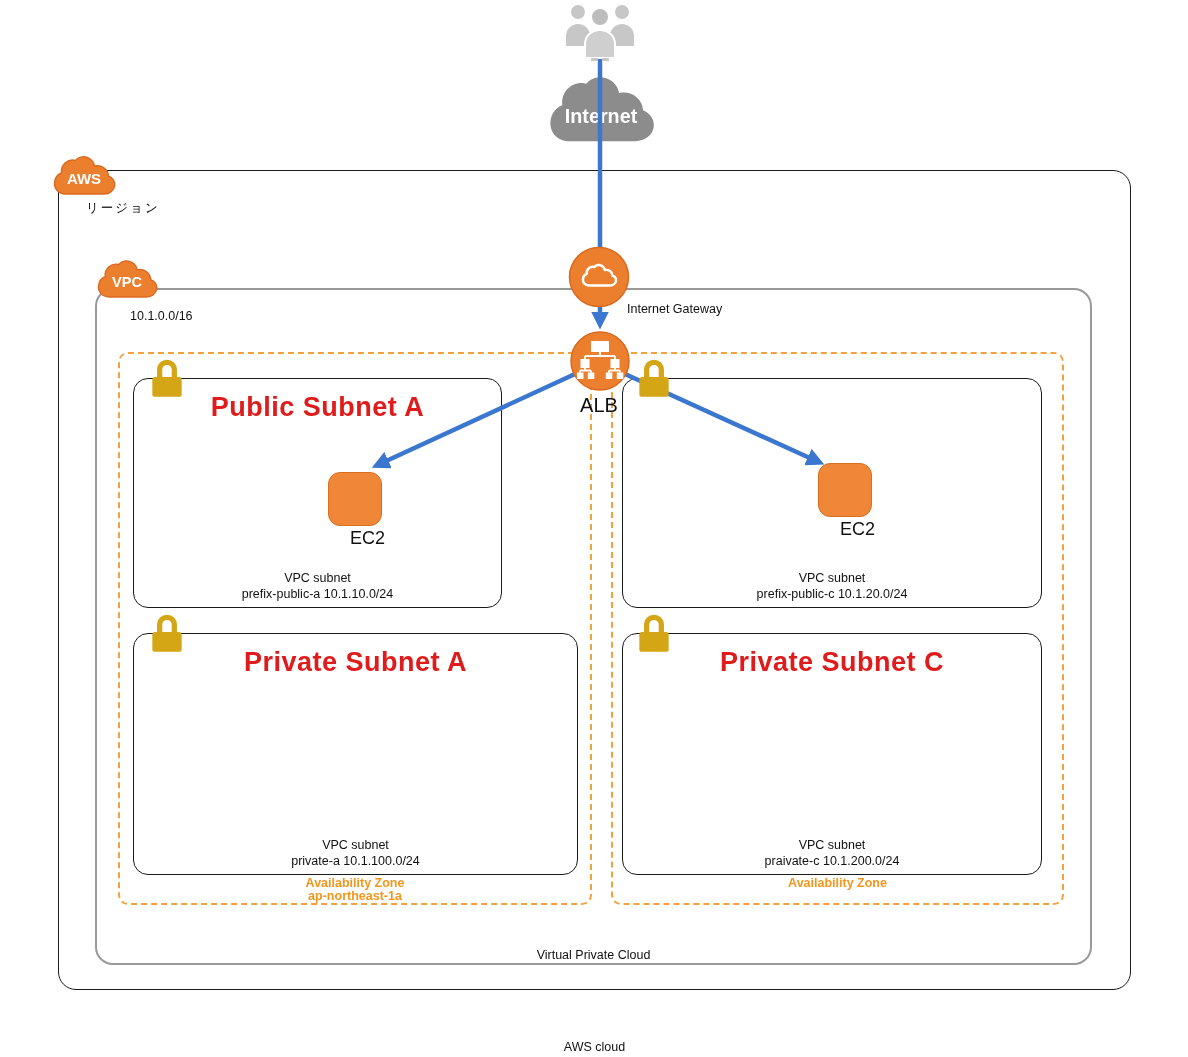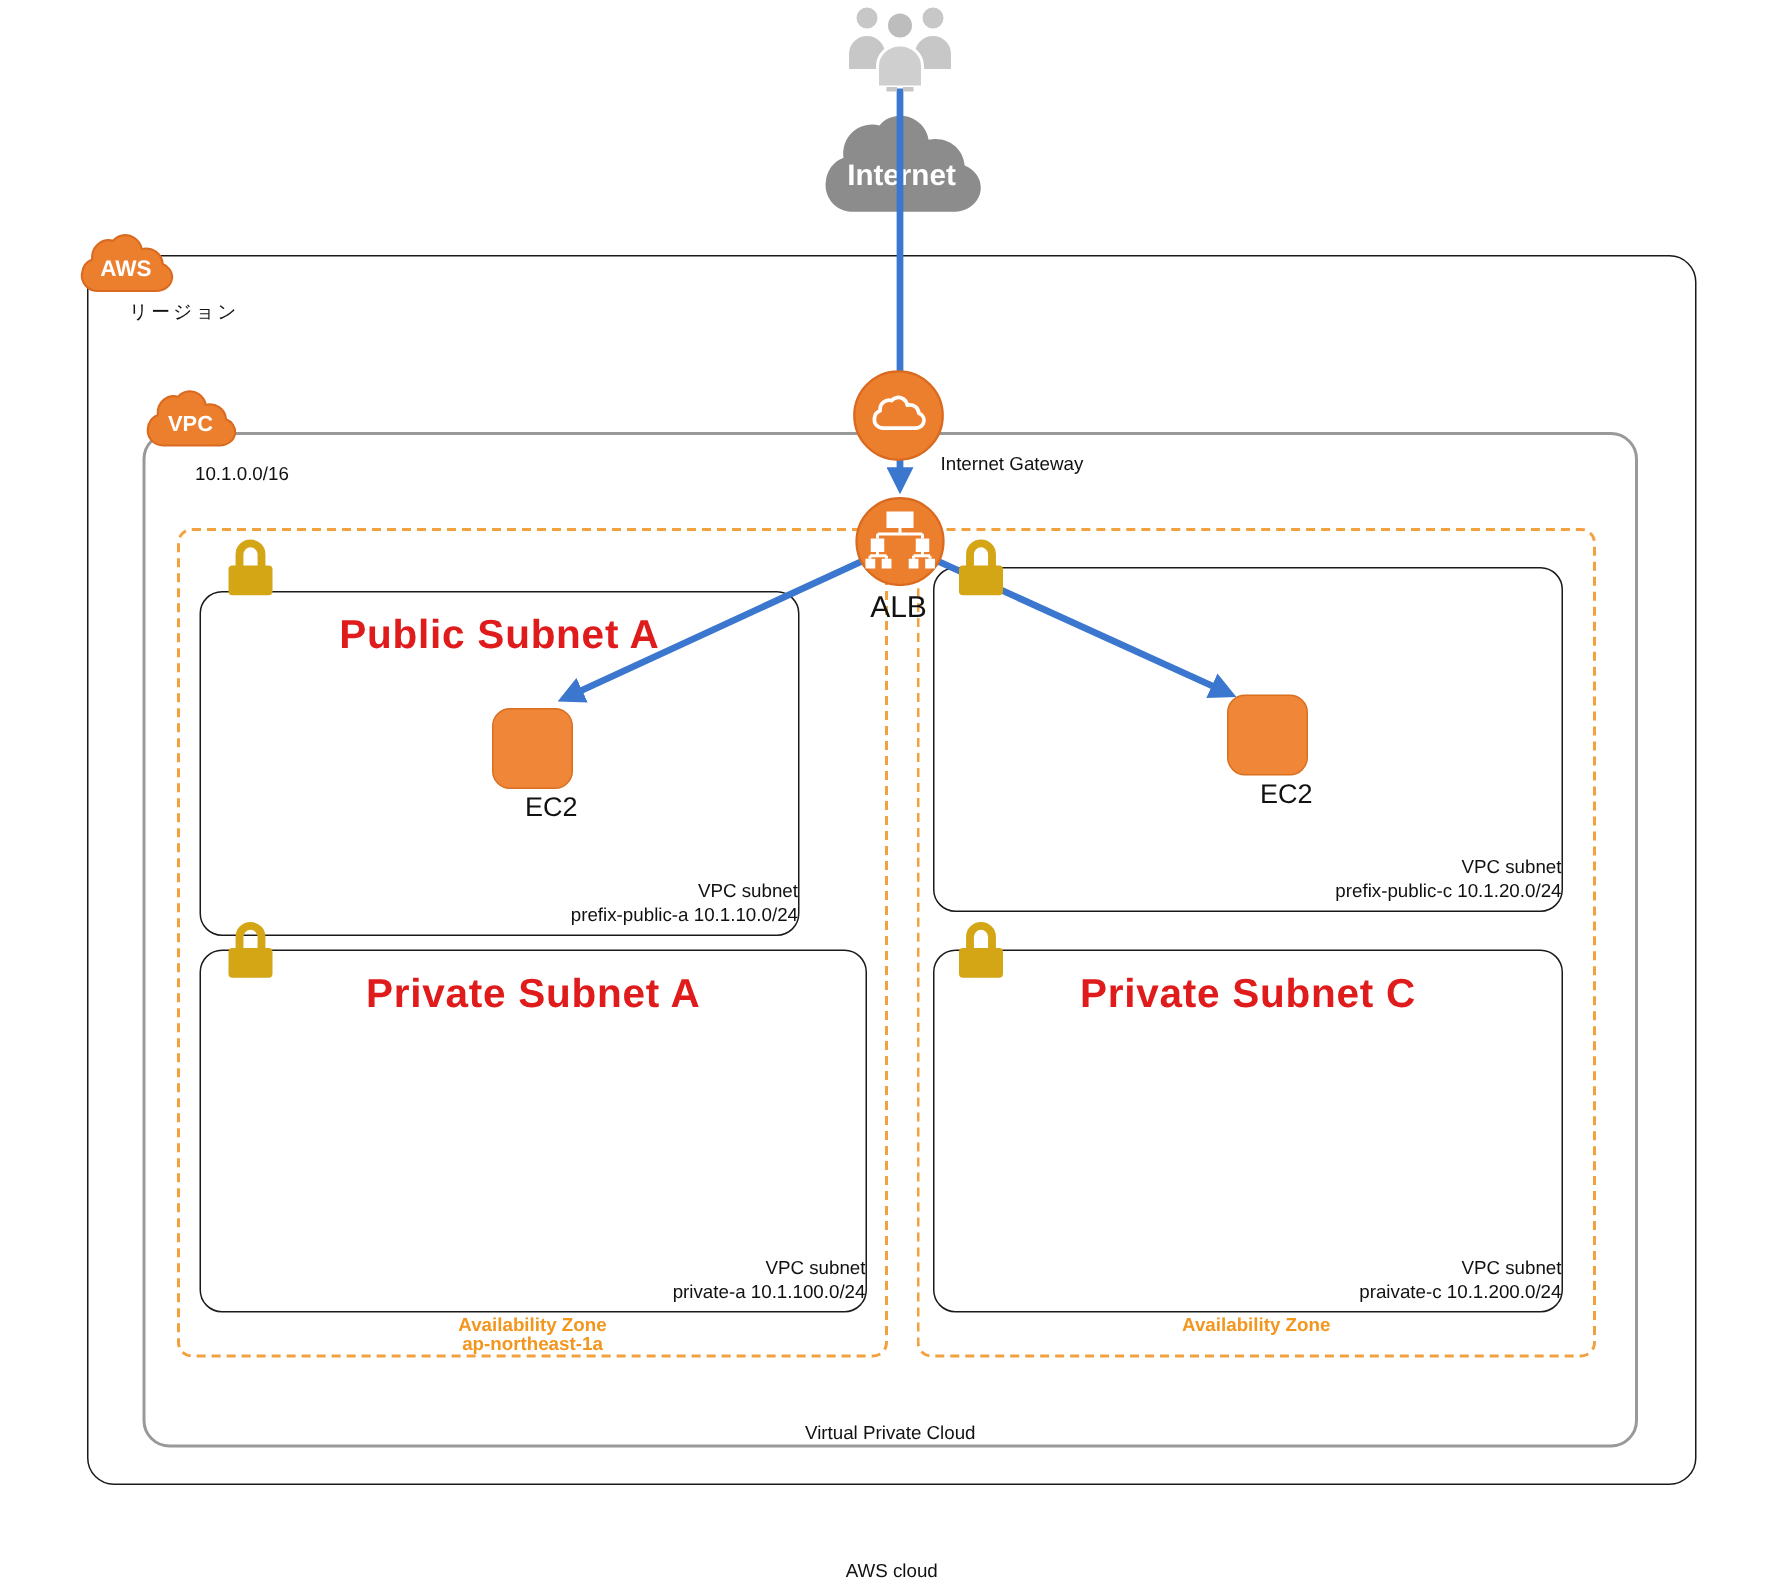--- a/index.html
+++ b/index.html
@@ -8,21 +8,21 @@
     font-family:"Liberation Sans","DejaVu Sans",sans-serif;color:#1a1a1a;
   }
   .abs{position:absolute;}
   .box{position:absolute;background:transparent;box-sizing:border-box;}
   .aws-box{border:1.6px solid #1a1a1a;border-radius:18px;}
   .vpc-box{border:2px solid #999999;border-radius:18px;}
   .subnet{border:1.6px solid #1a1a1a;border-radius:15px;}
   .az{border:2px dashed #F2A13E;border-radius:10px;}
   .subnet-title{position:absolute;left:0;right:0;top:13px;text-align:center;
     font-size:27px;font-weight:bold;color:#DF1B1B;letter-spacing:.5px;}
-  .detail{position:absolute;left:0;right:0;bottom:5px;text-align:right;
+  .detail{position:absolute;left:0;right:0;bottom:5px;text-align:center;
     font-size:12.5px;line-height:16px;color:#111;}
   .azlabel{position:absolute;text-align:center;font-size:12.5px;line-height:13px;
     font-weight:bold;color:#F2961E;}
   .small-label{position:absolute;font-size:12.5px;color:#111;}
   .center-label{text-align:center;}
   .ec2-label{position:absolute;font-size:18px;color:#111;text-align:right;}
   .alb-label{position:absolute;font-size:20px;color:#111;text-align:center;}
   .ec2-box{position:absolute;width:54px;height:54px;border-radius:12px;
     background:#F08638;border:1.5px solid #D96F20;box-sizing:border-box;z-index:4;}
   svg{display:block;}
@@ -35,21 +35,21 @@
 
 <div id="canvas">
 
   <div class="box aws-box under-layer" style="left:58px;top:170px;width:1073px;height:820px;"></div>
 
   <div class="box vpc-box under-layer" style="left:95px;top:288px;width:997px;height:677px;"></div>
 
   <div class="box az under-layer" style="left:118px;top:352px;width:474px;height:553px;"></div>
   <div class="box az under-layer" style="left:611px;top:352px;width:453px;height:553px;"></div>
 
-  <div class="box subnet under-layer" style="left:133px;top:378px;width:400px;height:230px;margin-top:16px;">
+  <div class="box subnet under-layer" style="left:133px;top:378px;width:369px;height:230px;">
     <div class="subnet-title">Public Subnet A</div>
     <div class="detail">
       <div>VPC subnet</div>
       <div>prefix-public-a 10.1.10.0/24</div>
     </div>
   </div>
 
   <div class="box subnet under-layer" style="left:622px;top:378px;width:420px;height:230px;">
     <div class="detail">
       <div>VPC subnet</div>

